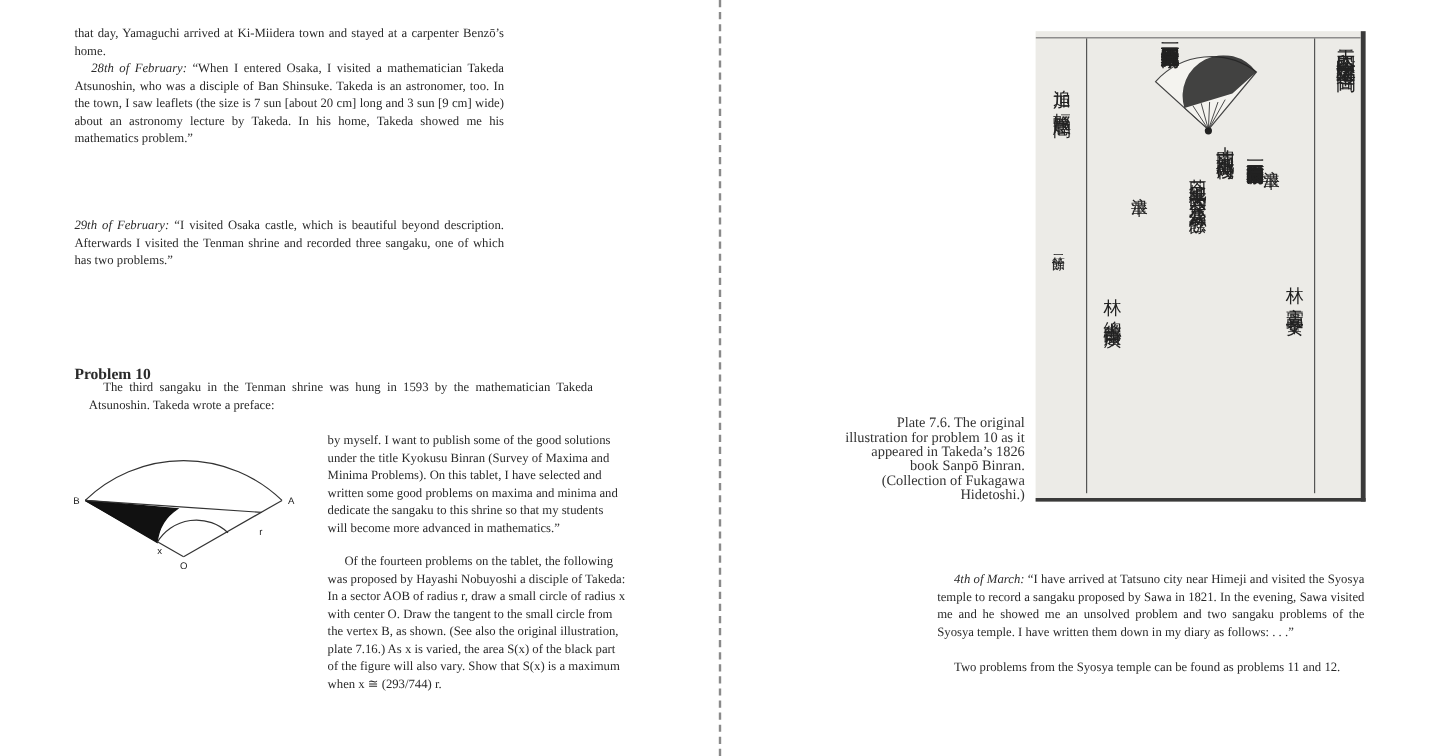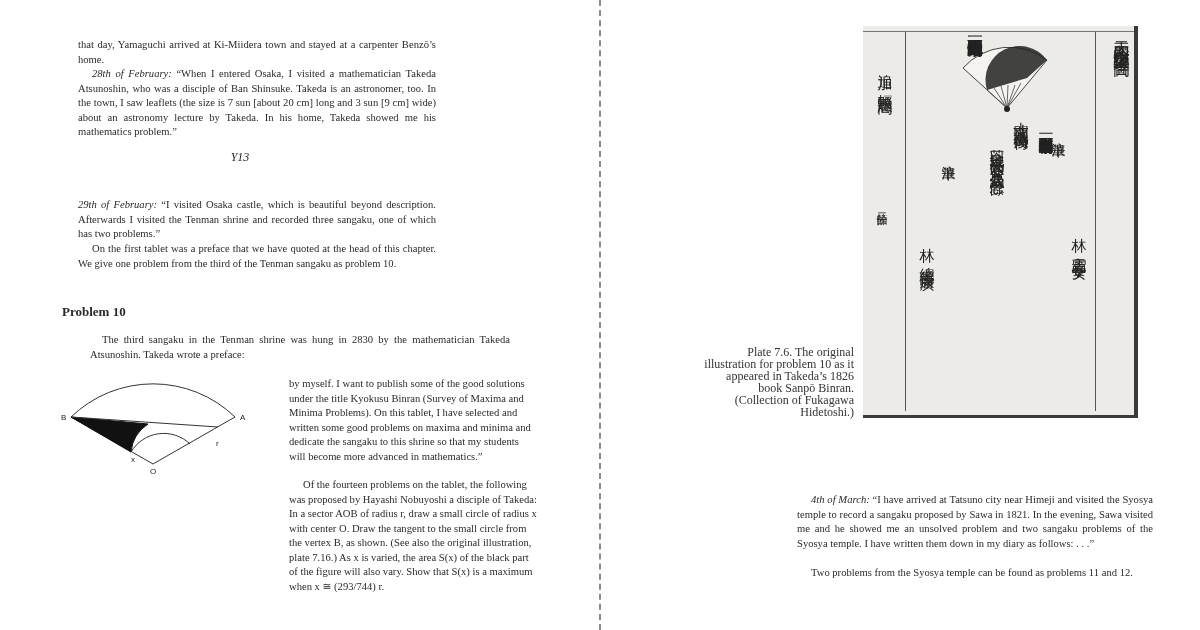--- a/index.html
+++ b/index.html
@@ -7,21 +7,21 @@
     width: 1200px; height: 630px; background: #ffffff; position: relative; overflow: hidden;
     font-family: "Liberation Serif", "DejaVu Serif", serif; color: #2a2a2a;
   }
   .page { position: absolute; top: 0; height: 630px; }
   .page-left { left: 0; width: 598px; }
   .page-right { left: 602px; width: 598px; }
   .divider {
     position: absolute; left: 599px; top: 0; width: 0; height: 630px;
     border-left: 2px dashed #8a8a8a;
   }
-  .p { position: absolute; font-size: 10.6px; line-height: 14.5px; text-align: justify; margin: 16px; }
+  .p { position: absolute; font-size: 10.6px; line-height: 14.5px; text-align: justify; margin: 0; }
   .indent { text-indent: 14px; }
   .block-left { left: 62px; width: 358px; }
   em, .it { font-style: italic; }
   .section-mark {
     position: absolute; left: 0; width: 480px; top: 150px; text-align: center;
     font-style: italic; font-size: 12px;
   }
   .problem-head { position: absolute; left: 62px; top: 304px; font-weight: bold; font-size: 13px; }
   .fig { position: absolute; left: 58px; top: 364px; width: 196px; height: 112px; }
   .wrap-col { left: 273px; width: 248px; }
@@ -39,26 +39,24 @@
   }
   .vcol.small { font-size: 11px; letter-spacing: 1px; }
   .right-text { left: 781px; width: 356px; }
 </style>
 </head>
 <body>
 
 <div class="page page-left">
   <p class="p block-left" style="top:22px;">that day, Yamaguchi arrived at Ki-Miidera town and stayed at a carpenter Benzō’s home.</p>
   <p class="p block-left indent" style="top:51px;"><span class="it">28th of February:</span><span> “When I entered Osaka, I visited a mathematician Takeda Atsunoshin, who was a disciple of Ban Shinsuke. Takeda is an astronomer, too. In the town, I saw leaflets (the size is 7 sun [about 20 cm] long and 3 sun [9 cm] wide) about an astronomy lecture by Takeda. In his home, Takeda showed me his mathematics problem.”</span></p>
-  <div class="section-mark">Y13</div>
   <p class="p block-left" style="top:182px;"><span class="it">29th of February:</span><span> “I visited Osaka castle, which is beautiful beyond description. Afterwards I visited the Tenman shrine and recorded three sangaku, one of which has two problems.”</span></p>
-  <p class="p block-left indent" style="top:226px;">On the first tablet was a preface that we have quoted at the head of this chapter. We give one problem from the third of the Tenman sangaku as problem 10.</p>
 
   <div class="problem-head">Problem 10</div>
-  <p class="p" style="left:74px; width:420px; top:317px; text-indent:12px;">The third sangaku in the Tenman shrine was hung in 2830 by the mathematician Takeda Atsunoshin. Takeda wrote a preface:</p>
+  <p class="p" style="left:74px; width:420px; top:317px; text-indent:12px;">The third sangaku in the Tenman shrine was hung in 1593 by the mathematician Takeda Atsunoshin. Takeda wrote a preface:</p>
   <p class="p wrap-col" style="top:361px; text-align:left;">by myself. I want to publish some of the good solutions under the title Kyokusu Binran (Survey of Maxima and Minima Problems). On this tablet, I have selected and written some good problems on maxima and minima and dedicate the sangaku to this shrine so that my students will become more advanced in mathematics.”</p>
   <p class="p wrap-col indent" style="top:462px; text-align:left;">Of the fourteen problems on the tablet, the following was proposed by Hayashi Nobuyoshi a disciple of Takeda: In a sector AOB of radius r, draw a small circle of radius x with center O. Draw the tangent to the small circle from the vertex B, as shown. (See also the original illustration, plate 7.16.) As x is varied, the area S(x) of the black part of the figure will also vary. Show that S(x) is a maximum when x ≅ (293/744) r.</p>
 
   <svg class="fig" viewBox="0 0 196 112">
     <path d="M13,53 A118,118 0 0 1 177,53" fill="none" stroke="#333" stroke-width="1"></path>
     <line x1="13" y1="53" x2="95" y2="100" stroke="#333" stroke-width="1"></line>
     <line x1="177" y1="53" x2="95" y2="100" stroke="#333" stroke-width="1"></line>
     <path d="M13,53 L90,60 A38,38 0 0 0 73,88 Z" fill="#111" stroke="#111" stroke-width="1"></path>
     <path d="M73,88 A38,38 0 0 1 132,80" fill="none" stroke="#333" stroke-width="1"></path>
     <line x1="13" y1="53" x2="160" y2="63" stroke="#333" stroke-width="1"></line>

